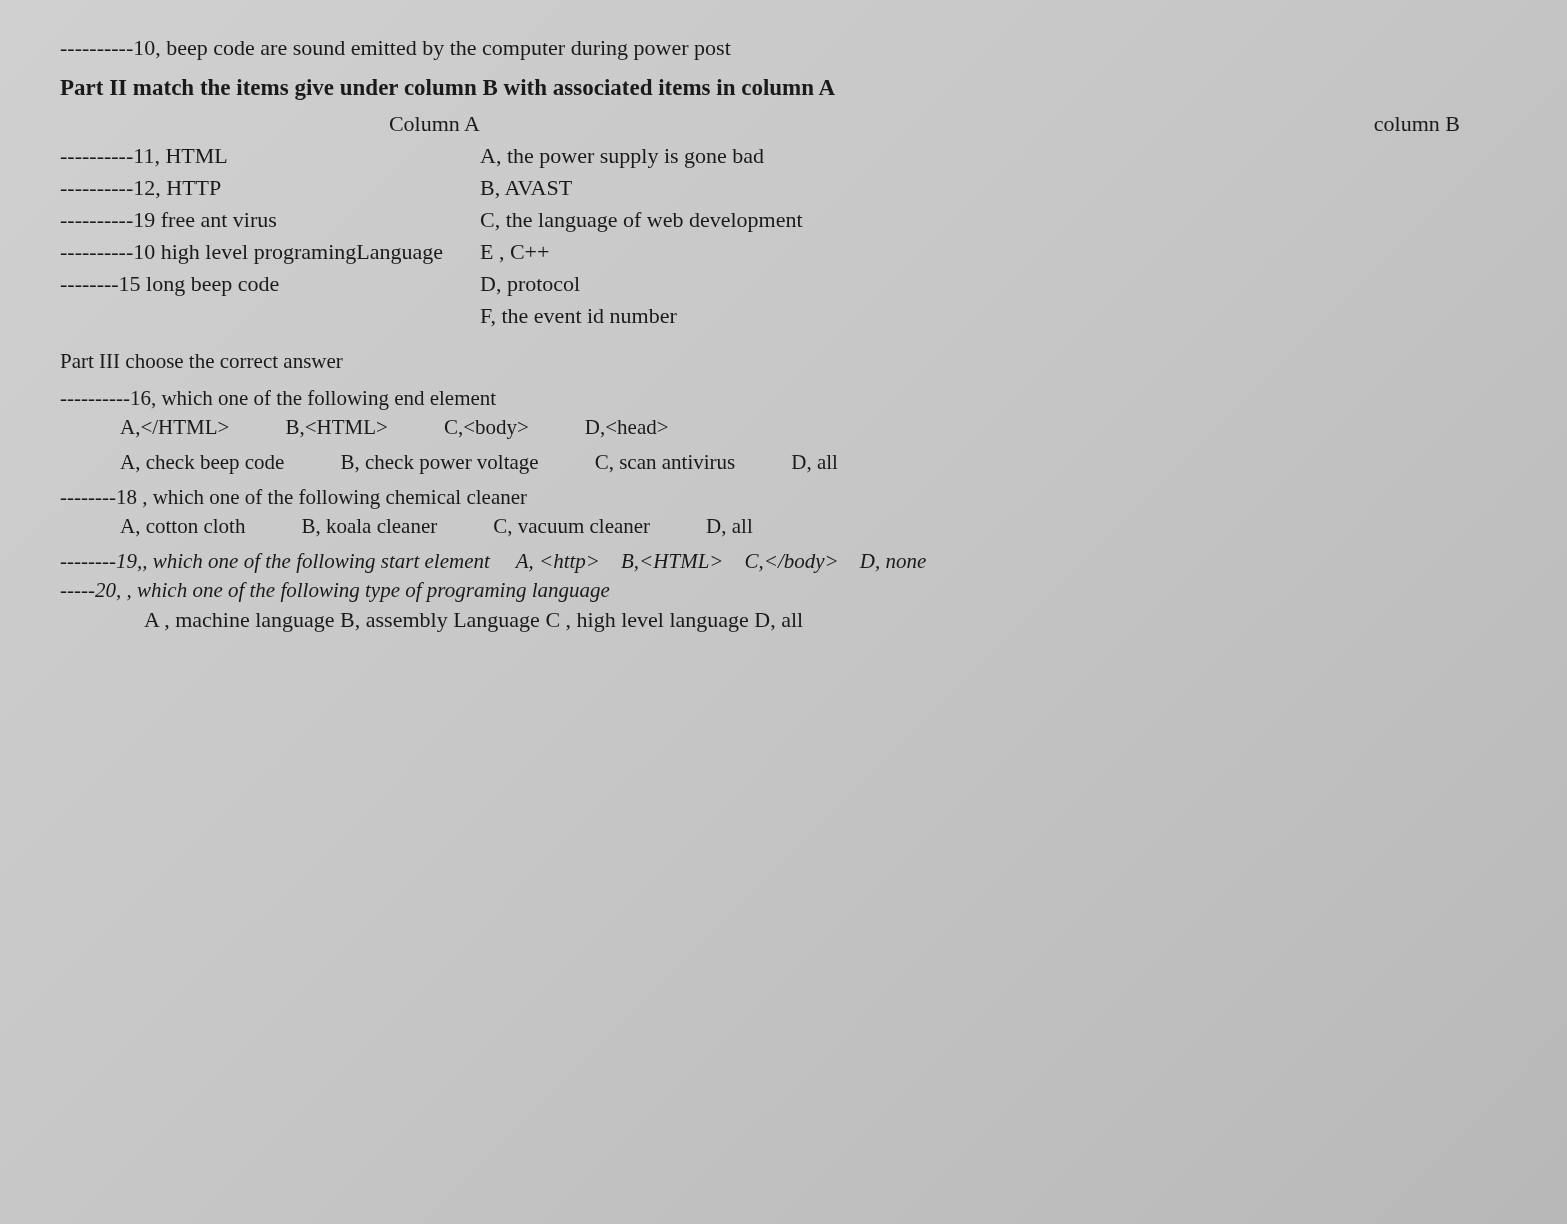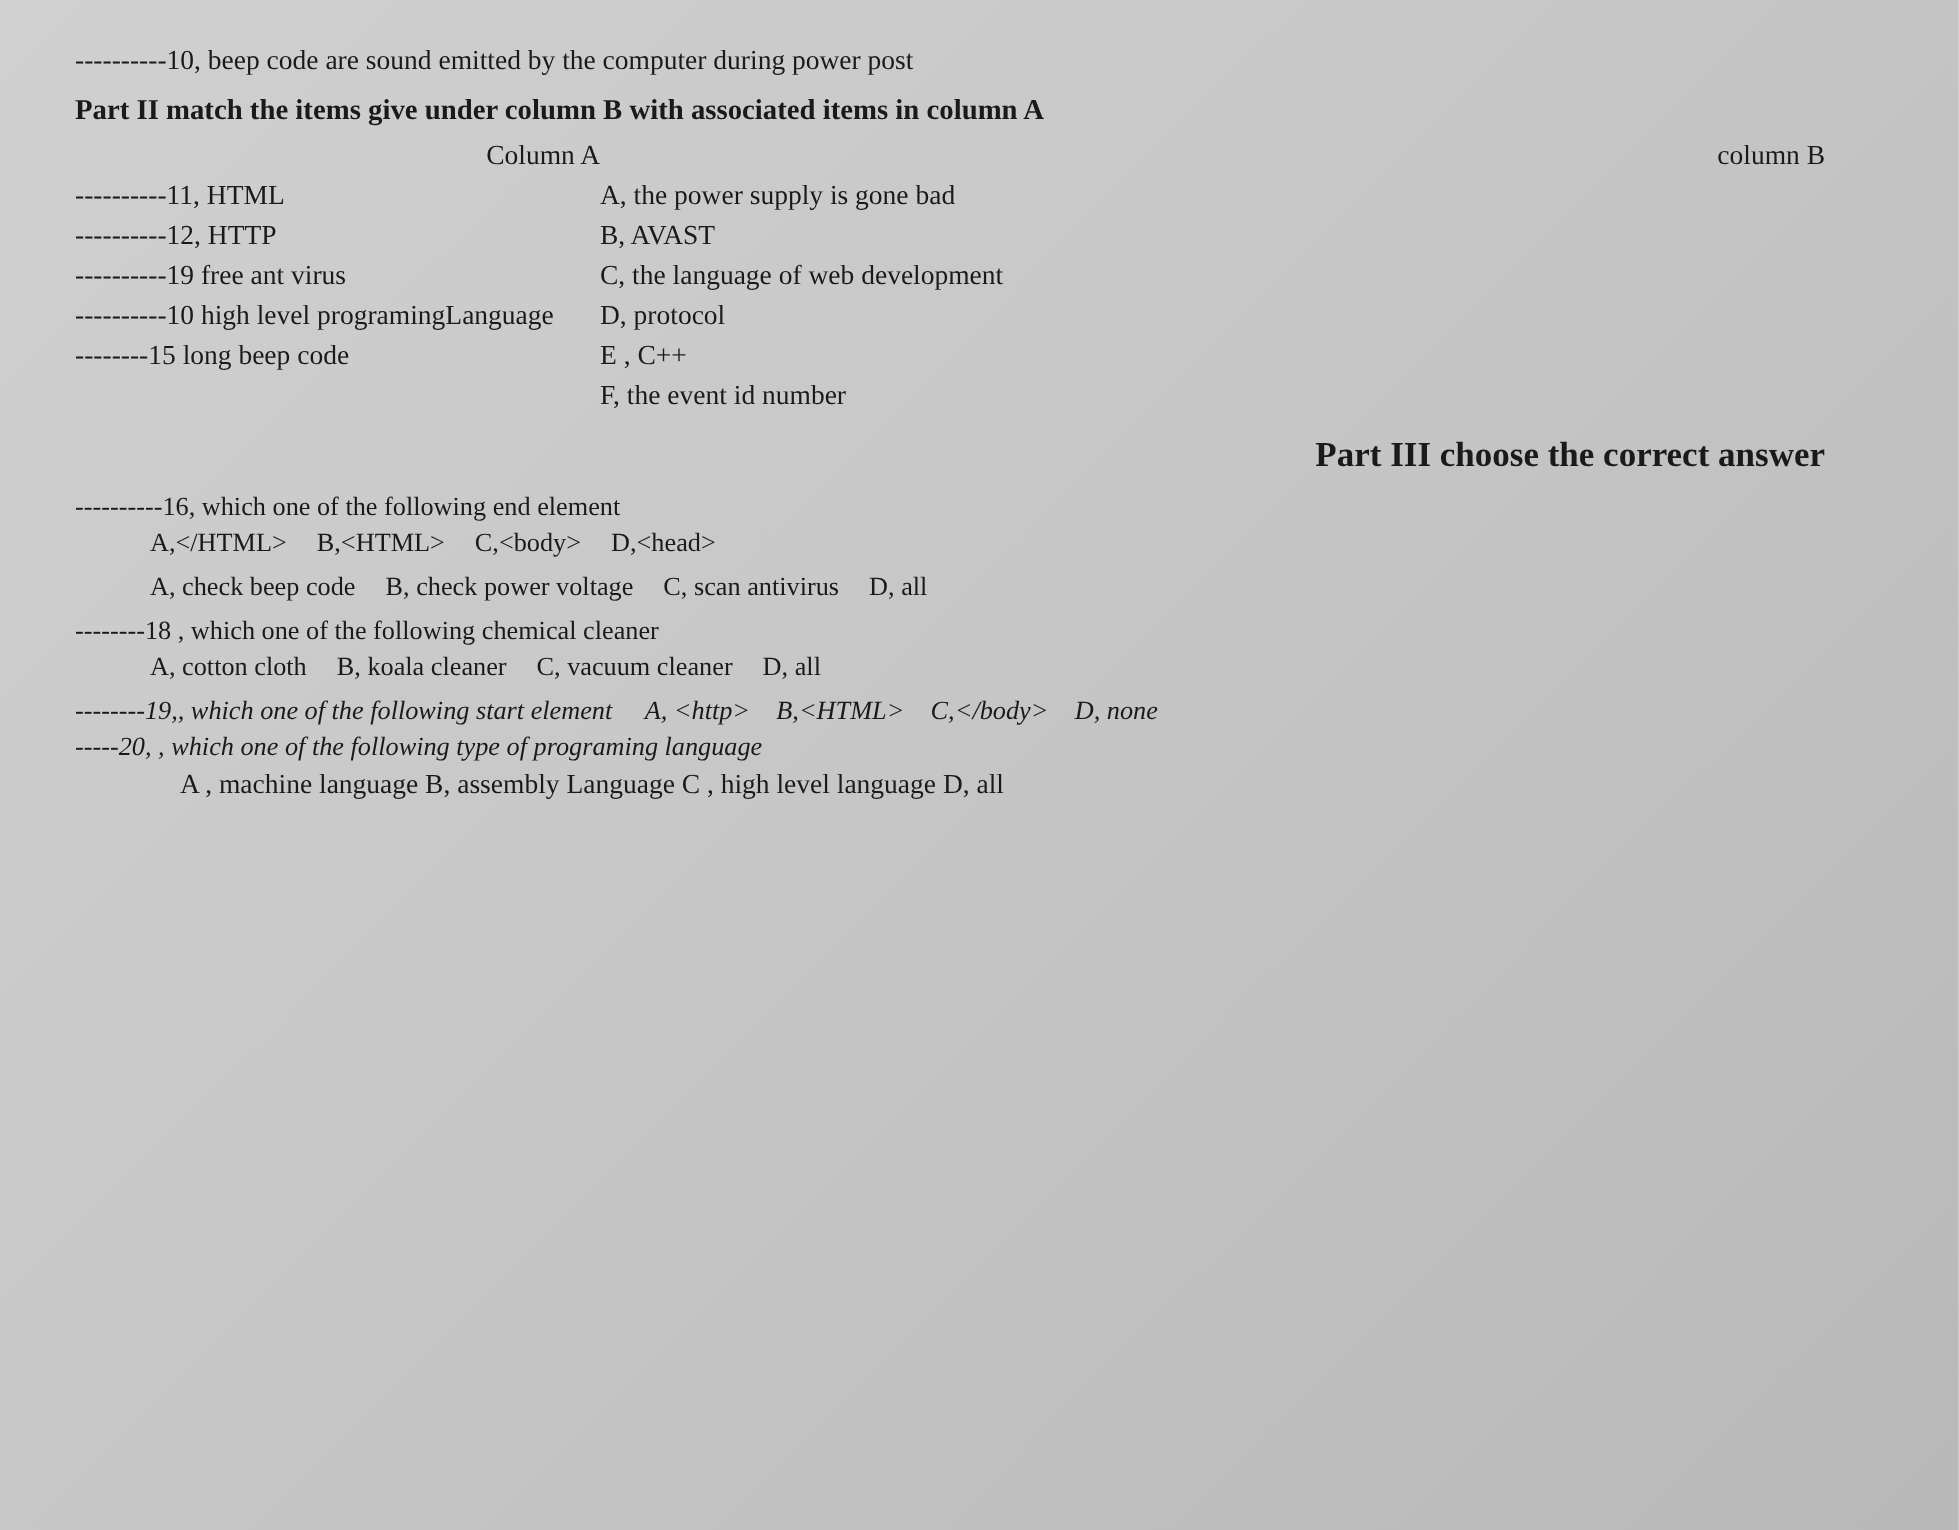--- a/index.html
+++ b/index.html
@@ -71,40 +71,40 @@
 
     .col-a-item {
       margin-bottom: 6px;
     }
 
     .col-b-item {
       margin-bottom: 6px;
     }
 
     .part3-heading {
-      font-size: 28px;
-      font-weight: bold;
-      text-align: right;
+      font-size: 21px;
+      font-weight: normal;
+      text-align: left;
       margin: 14px 0 12px 0;
     }
 
     .question-line {
       font-size: 21px;
       margin-bottom: 4px;
     }
 
     .answer-line {
       font-size: 21px;
       margin-bottom: 10px;
       margin-left: 60px;
     }
 
     .answer-options {
       display: flex;
-      gap: 24px;
+      gap: 56px;
       flex-wrap: wrap;
     }
 
     .q19-line {
       font-size: 21px;
       margin-bottom: 4px;
       font-style: italic;
     }
 
     .q20-line {
@@ -162,24 +162,24 @@
       <div class="col-b-item">
         <span>A, the power supply is gone bad</span>
       </div>
       <div class="col-b-item">
         <span>B, AVAST</span>
       </div>
       <div class="col-b-item">
         <span>C,  the language of web development</span>
       </div>
       <div class="col-b-item">
+        <span>E , C++</span>
+      </div>
+      <div class="col-b-item">
         <span>D,  protocol</span>
-      </div>
-      <div class="col-b-item">
-        <span>E , C++</span>
       </div>
       <div class="col-b-item">
         <span>F, the event id number</span>
       </div>
     </div>
   </div>
 
   <div class="part3-heading">
     <span>Part  III  choose the correct answer</span>
   </div>

